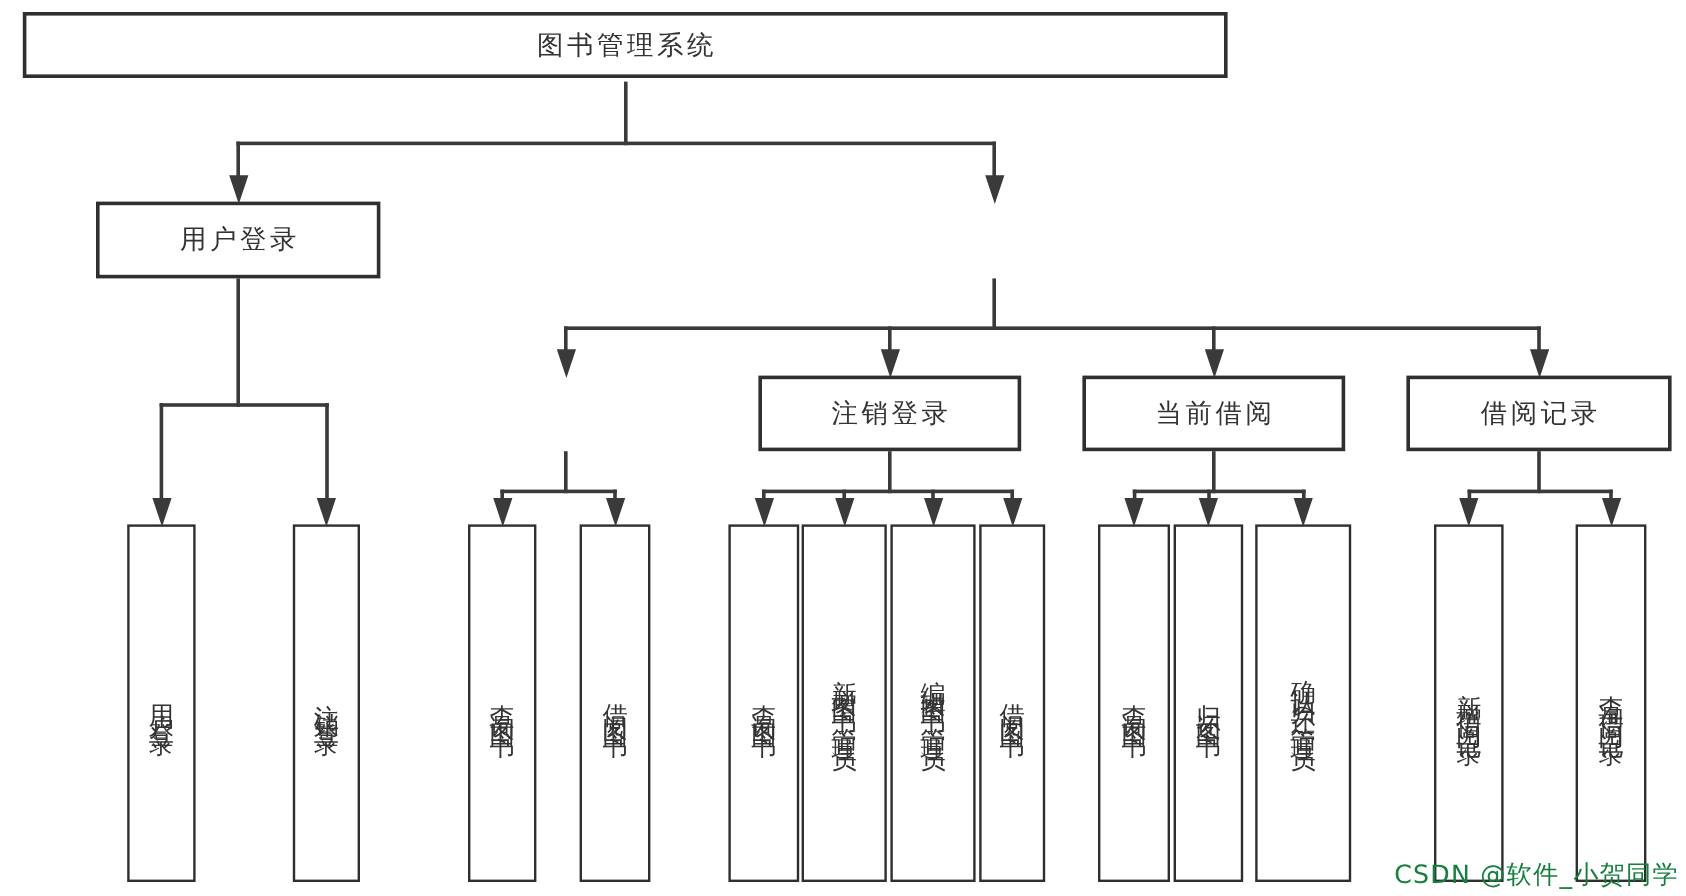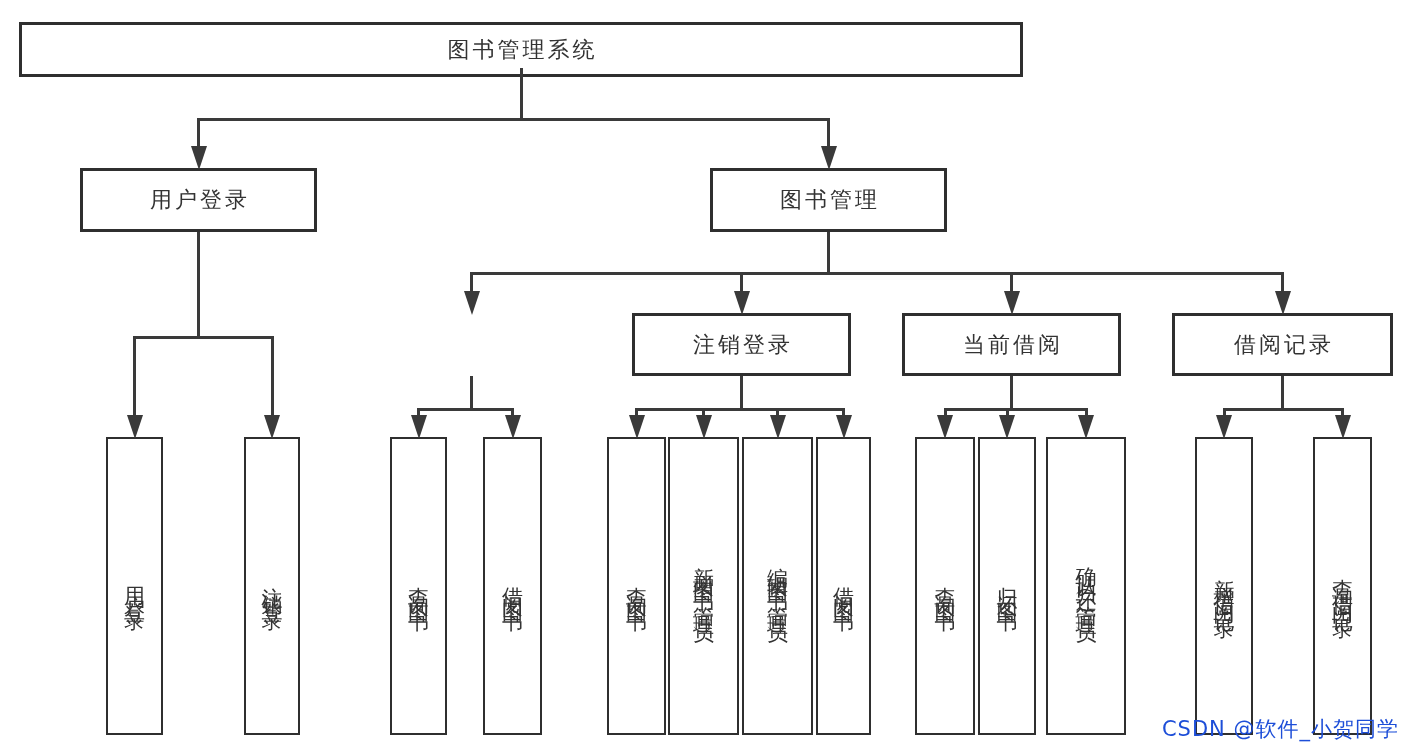--- a/index.html
+++ b/index.html
@@ -48,29 +48,26 @@
     font-size: 21px;
     letter-spacing: 1px;
     z-index: 10;
     white-space: nowrap;
   }
 </style>
 </head>
 <body>
 
 <div id="diagram" style="background: rgb(255, 255, 255);">
-  <div id="watermark" style="color: #1d4ed8;">CSDN @软件_小贺同学</div>
-<div class="node" style="left: 19px; top: 22px; width: 1004px; height: 55px; border-width: 3px; border-color: rgb(47, 47, 47); background: rgb(255, 255, 255);">
+  <div id="watermark" style="color: #15803d;">CSDN @软件_小贺同学</div>
+<div class="node" style="left: 19px; top: 10px; width: 1004px; height: 55px; border-width: 3px; border-color: rgb(47, 47, 47); background: rgb(255, 255, 255);">
       <span class="lbl" style="color: rgb(51, 51, 51);">图书管理系统</span>
     </div>
     <div class="node" style="left: 80px; top: 168px; width: 237px; height: 64px; border-width: 3px; border-color: rgb(47, 47, 47); background: rgb(255, 255, 255);">
       <span class="lbl" style="color: rgb(51, 51, 51);">用户登录</span>
-    </div>
-    <div class="node" style="left: 710px; top: 168px; width: 237px; height: 64px; border-width: 3px; border-color: rgb(47, 47, 47); background: rgb(255, 255, 255);">
-      <span class="lbl" style="color: rgb(51, 51, 51);">图书管理</span>
     </div>
     <div class="node" style="left: 632px; top: 313px; width: 219px; height: 63px; border-width: 3px; border-color: rgb(47, 47, 47); background: rgb(255, 255, 255);">
       <span class="lbl" style="color: rgb(51, 51, 51);">注销登录</span>
     </div>
     <div class="node" style="left: 902px; top: 313px; width: 219px; height: 63px; border-width: 3px; border-color: rgb(47, 47, 47); background: rgb(255, 255, 255);">
       <span class="lbl" style="color: rgb(51, 51, 51);">当前借阅</span>
     </div>
     <div class="node" style="left: 1172px; top: 313px; width: 221px; height: 63px; border-width: 3px; border-color: rgb(47, 47, 47); background: rgb(255, 255, 255);">
       <span class="lbl" style="color: rgb(51, 51, 51);">借阅记录</span>
     </div>

